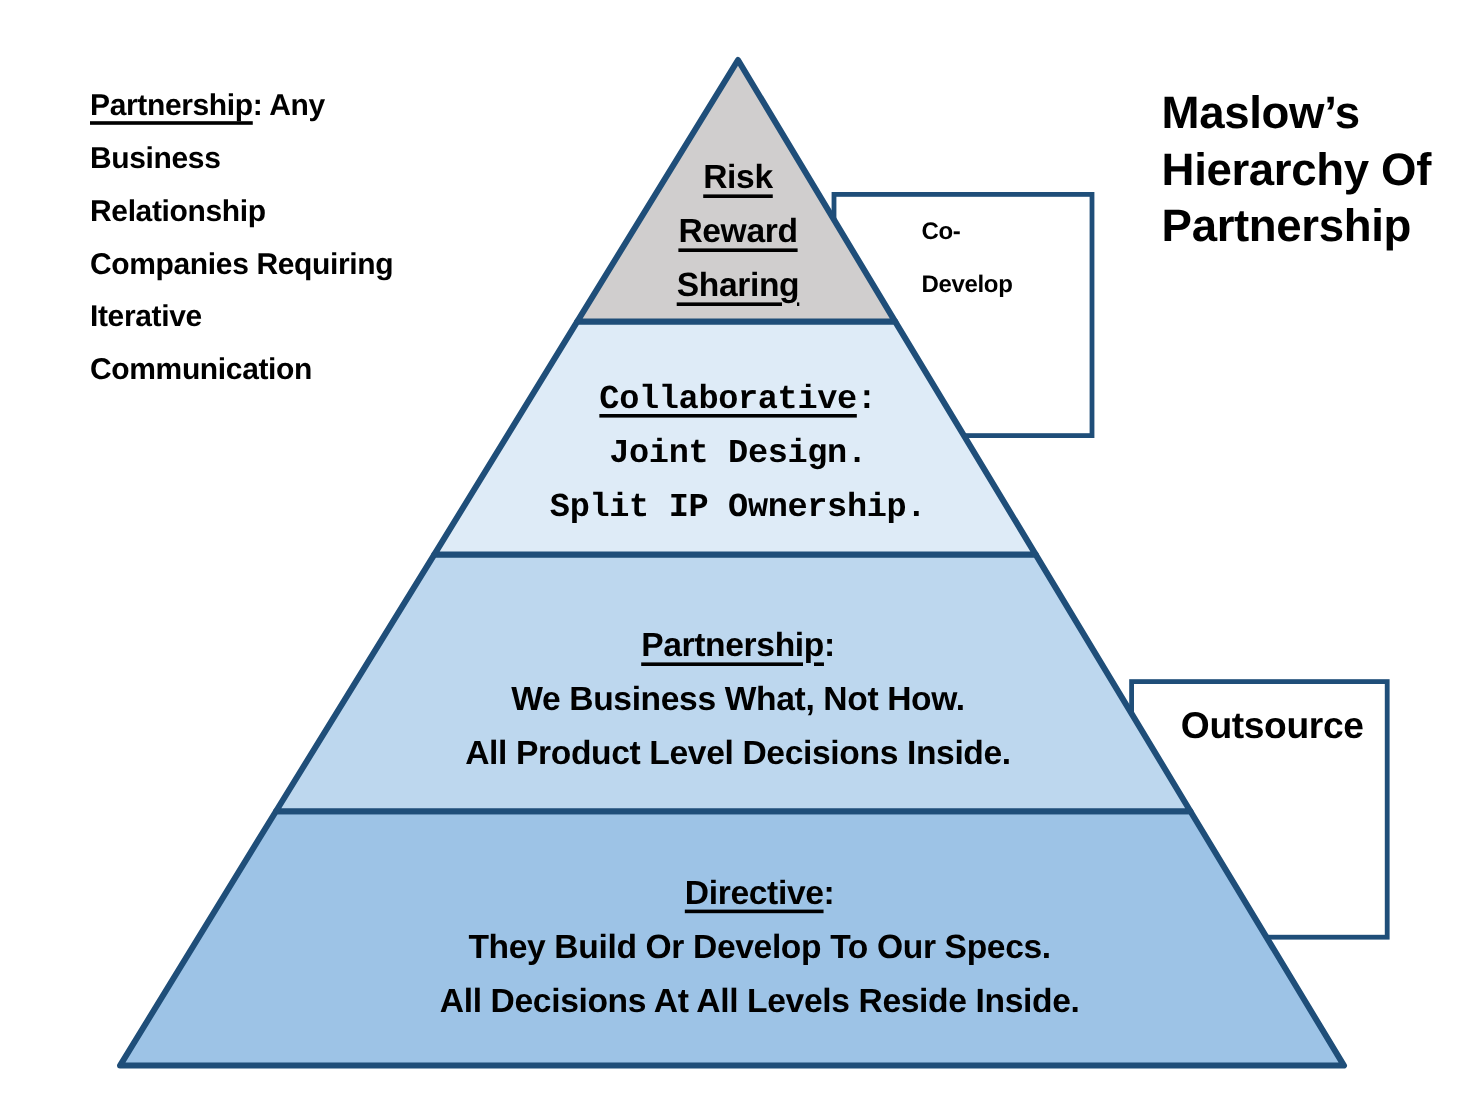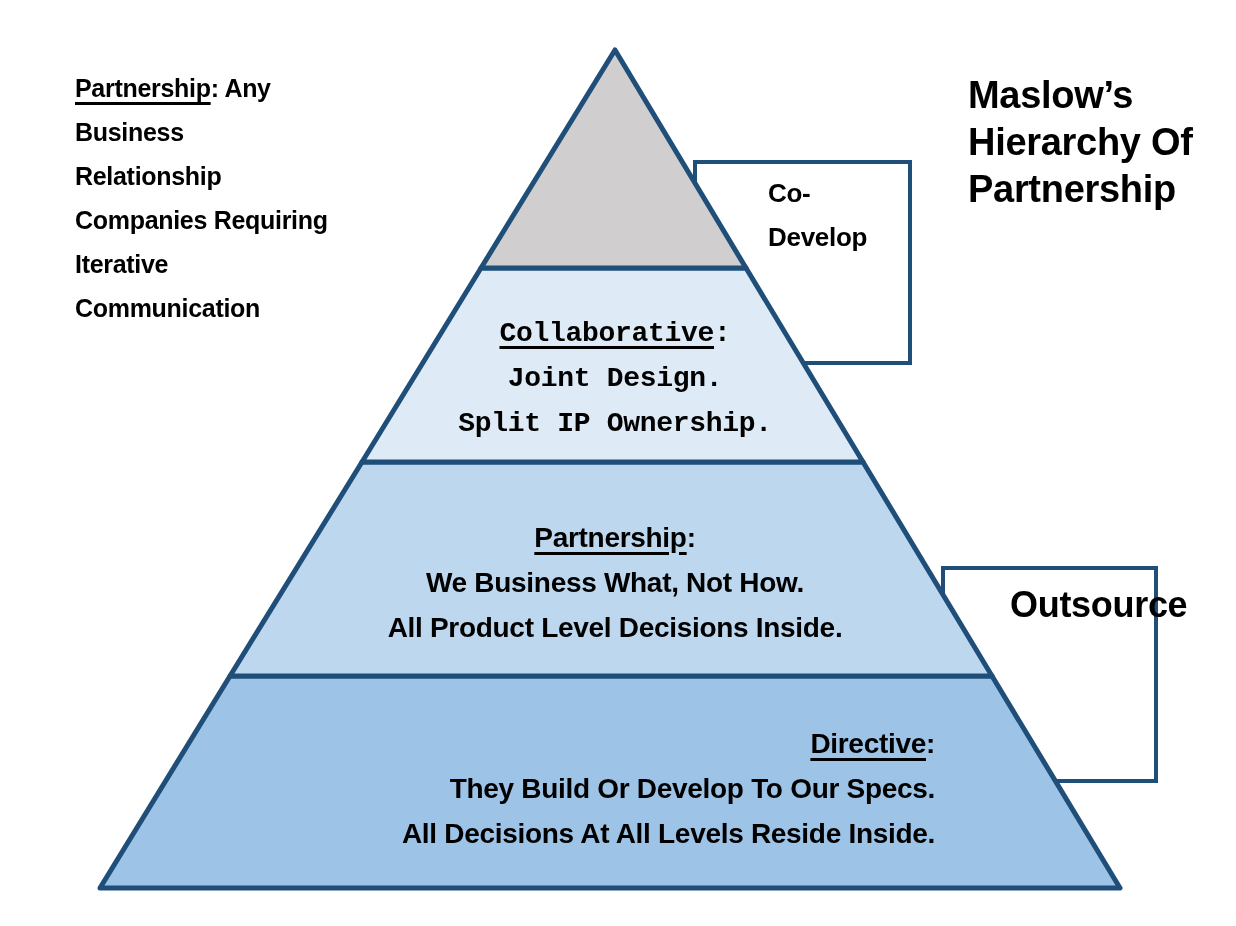--- a/index.html
+++ b/index.html
@@ -24,24 +24,24 @@
     text-decoration: underline;
     text-decoration-thickness: 3px;
     text-underline-offset: 5px;
   }
   .left-note { left: 75px; top: 66px; width: 345px; font-size: 25px; line-height: 44px; }
   .main-title { left: 968px; top: 72px; width: 260px; font-size: 38px; line-height: 47px; }
   .tier-label { font-size: 28px; line-height: 45px; }
   .tier-label.t1 { left: 505px; top: 125px; width: 220px; }
   .tier-label.t2 { left: 415px; top: 311px; width: 400px; font-family: Liberation Mono, monospace; }
   .tier-label.t3 { left: 355px; top: 515px; width: 520px; }
-  .tier-label.t4 { left: 295px; top: 721px; width: 640px; text-align: right; }
-  .callout-label { font-size: 26px; line-height: 44px; }
+  .tier-label.t4 { left: 313px; top: 721px; width: 640px; }
+  .callout-label { font-size: 20px; line-height: 44px; }
   .co-develop-label { left: 768px; top: 171px; width: 140px; }
-  .outsource-label { left: 1010px; top: 583px; width: 175px; font-size: 36px; }
+  .outsource-label { left: 984px; top: 583px; width: 175px; font-size: 31px; }
 </style>
 </head>
 <body>
 
 <div class="slide">
 
   <svg class="layer" viewBox="0 0 1236 926">
 
     <rect class="shape callout-box" x="695" y="162" width="215" height="201" fill="#FFFFFF"></rect>
     <rect class="shape callout-box" x="943" y="568" width="213" height="213" fill="#FFFFFF"></rect>
@@ -60,20 +60,25 @@
     <div>Iterative</div>
     <div>Communication</div>
   </div>
 
   <div class="txt main-title">
     <div>Maslow’s</div>
     <div>Hierarchy Of</div>
     <div>Partnership</div>
   </div>
 
+  <div class="txt tier-label t1 center">
+    <div><span class="u">Risk</span></div>
+    <div><span class="u">Reward</span></div>
+    <div><span class="u">Sharing</span></div>
+  </div>
 
   <div class="txt tier-label t2 center">
     <div><span class="u">Collaborative</span><span>:</span></div>
     <div>Joint Design.</div>
     <div>Split IP Ownership.</div>
   </div>
 
   <div class="txt tier-label t3 center">
     <div><span class="u">Partnership</span><span>:</span></div>
     <div>We Business What, Not How.</div>

